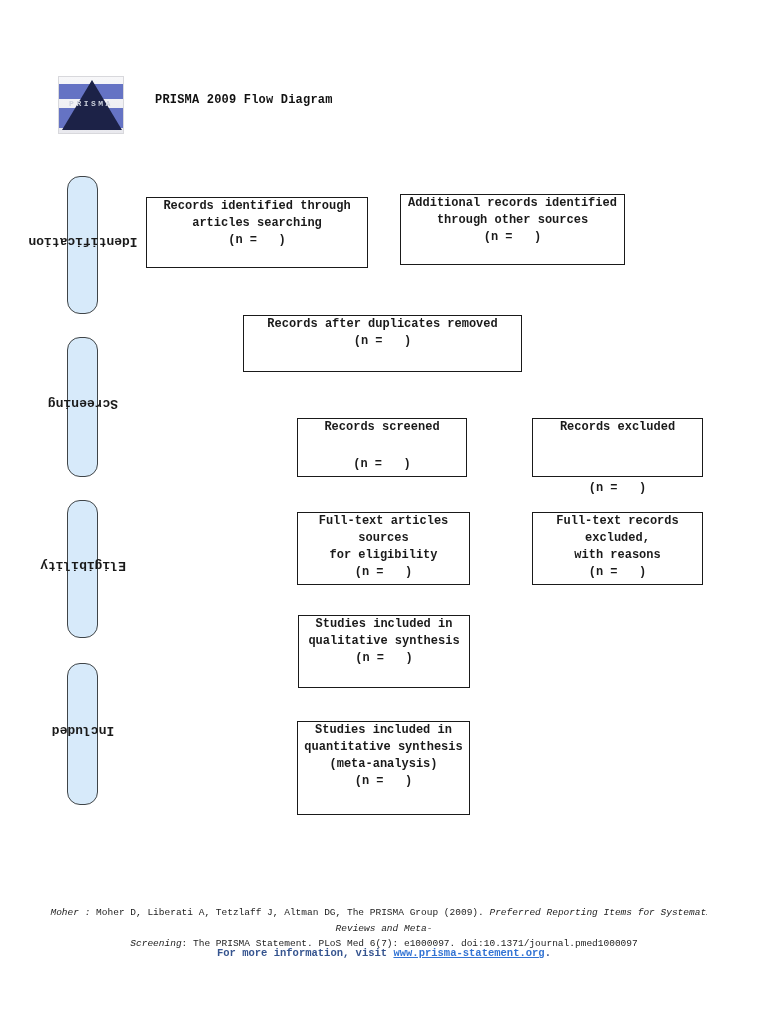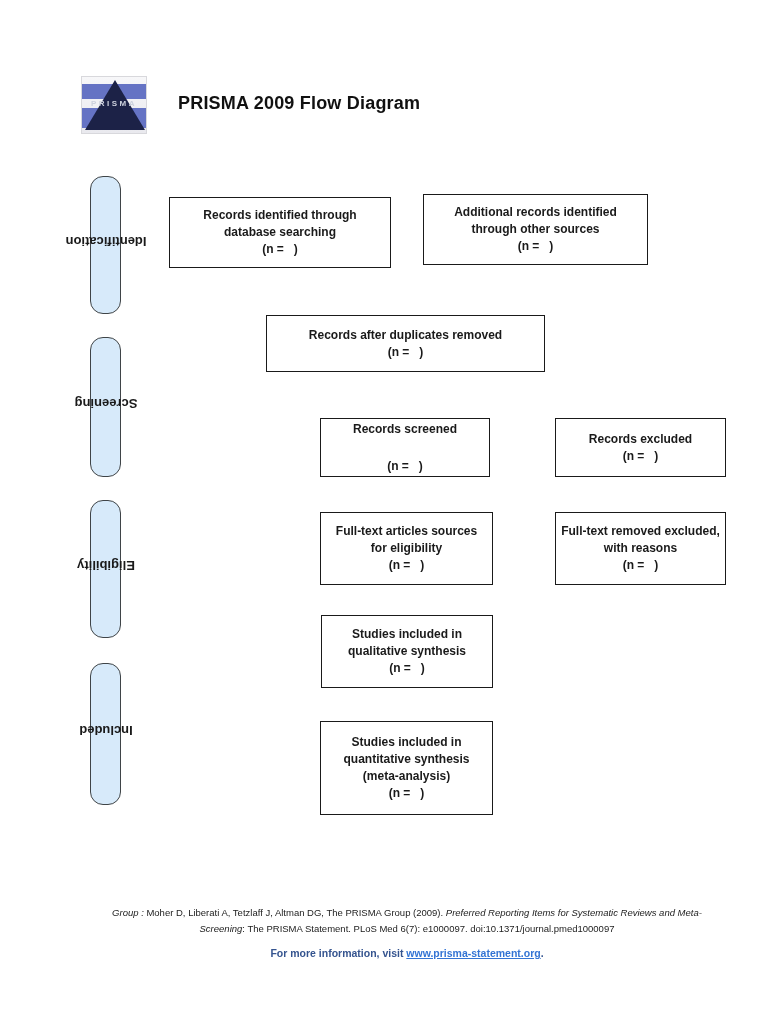--- a/index.html
+++ b/index.html
@@ -1,56 +1,56 @@
 <!DOCTYPE html>
 <html><head>
 <meta charset="utf-8">
 <style>
   * { margin:0; padding:0; box-sizing:border-box; }
   html,body { background:#ffffff; }
   .page {
     position:relative; width:707px; height:1024px; background:#ffffff;
-    font-family:Liberation Sans, sans-serif; color:#1a1a1a; overflow:hidden;margin-left:23px;
+    font-family:Liberation Mono, monospace; color:#1a1a1a; overflow:hidden;
   }
 
   
   .logo { position:absolute; left:58px; top:76px; width:66px; height:58px;
           background:linear-gradient(#f7f7f9,#e9e9ee); border:1px solid #d8d8dc; overflow:hidden; }
   .logo-bar { position:absolute; left:0; width:100%; background:#6573c4; }
   .logo-bar-top { top:7px; height:15px; }
   .logo-bar-bottom { top:31px; height:20px; }
   .logo-triangle { position:absolute; left:3px; top:3px; width:0; height:0;
                    border-left:30px solid transparent; border-right:30px solid transparent;
                    border-bottom:50px solid #1c2247; }
   .logo-text { position:absolute; left:0; top:22px; width:100%; text-align:center;
                font-size:8px; font-weight:bold; letter-spacing:2.5px; color:#ccd1dd; z-index:3; }
 
-  .page-title { position:absolute; left:155px; top:93px; font-size:18px; font-weight:700;
+  .page-title { position:absolute; left:155px; top:93px; font-size:12px; font-weight:700;
                 letter-spacing:0.2px; color:#111; }
 
   
   .stage-bar { position:absolute; left:67px; width:31px; background:#d7eafa;
                border:1.5px solid #3f4447; border-radius:13px; }
   .stage-identification { top:176px; height:138px; }
   .stage-screening      { top:337px; height:140px; }
   .stage-eligibility    { top:500px; height:138px; }
   .stage-included       { top:663px; height:142px; }
   .stage-label { position:absolute; left:50%; top:47%;
                  transform:translate(-50%,-50%) rotate(180deg);
                  font-weight:700; font-size:13px; white-space:nowrap; color:#1a1a1a; }
 
   
   .box { position:absolute; background:#ffffff; border:1.4px solid #1a1a1a;
-         display:flex; flex-direction:column; align-items:center; justify-content:center;
+         display:flex; flex-direction:column; align-items:center; 
          text-align:center; font-weight:700; font-size:12px; line-height:17px; color:#1a1a1a; }
   .box-1 { left:146px; top:197px; width:222px; height:71px; }
   .box-2 { left:400px; top:194px; width:225px; height:71px; }
   .box-3 { left:243px; top:315px; width:279px; height:57px; }
   .box-4 { left:297px; top:418px; width:170px; height:59px;gap:20px; }
-  .box-5 { left:532px; top:418px; width:171px; height:59px; }
+  .box-5 { left:532px; top:418px; width:171px; height:59px;gap:44px; }
   .box-6 { left:297px; top:512px; width:173px; height:73px; }
   .box-7 { left:532px; top:512px; width:171px; height:73px; }
   .box-8 { left:298px; top:615px; width:172px; height:73px; }
   .box-9 { left:297px; top:721px; width:173px; height:94px; }
 
   
   .citation { position:absolute; left:34px; top:905px; width:700px; text-align:center;
               font-size:9.5px; line-height:15.5px; color:#222; }
   .citation .it { font-style:italic; }
   .info-line { position:absolute; left:0; top:947px; width:768px; text-align:center;
@@ -78,21 +78,21 @@
   </div>
   <div class="stage-bar stage-eligibility">
     <span class="stage-label">Eligibility</span>
   </div>
   <div class="stage-bar stage-included">
     <span class="stage-label">Included</span>
   </div>
 
   <div class="box box-1">
     <div>Records identified through</div>
-    <div>database searching</div>
+    <div>articles searching</div>
     <div>(n =&nbsp;&nbsp;&nbsp;)</div>
   </div>
   <div class="box box-2">
     <div>Additional records identified</div>
     <div>through other sources</div>
     <div>(n =&nbsp;&nbsp;&nbsp;)</div>
   </div>
   <div class="box box-3">
     <div>Records after duplicates removed</div>
     <div>(n =&nbsp;&nbsp;&nbsp;)</div>
@@ -104,38 +104,38 @@
   <div class="box box-5">
     <div>Records excluded</div>
     <div>(n =&nbsp;&nbsp;&nbsp;)</div>
   </div>
   <div class="box box-6">
     <div>Full-text articles sources</div>
     <div>for eligibility</div>
     <div>(n =&nbsp;&nbsp;&nbsp;)</div>
   </div>
   <div class="box box-7">
-    <div>Full-text removed excluded,</div>
+    <div>Full-text records excluded,</div>
     <div>with reasons</div>
     <div>(n =&nbsp;&nbsp;&nbsp;)</div>
   </div>
   <div class="box box-8">
     <div>Studies included in</div>
     <div>qualitative synthesis</div>
     <div>(n =&nbsp;&nbsp;&nbsp;)</div>
   </div>
   <div class="box box-9">
     <div>Studies included in</div>
     <div>quantitative synthesis</div>
     <div>(meta-analysis)</div>
     <div>(n =&nbsp;&nbsp;&nbsp;)</div>
   </div>
 
   <div class="citation">
-    <span class="it">Group :</span><span> Moher D, Liberati A, Tetzlaff J, Altman DG, The PRISMA Group (2009). </span><span class="it">Preferred Reporting Items for Systematic Reviews and Meta-</span><br>
+    <span class="it">Moher :</span><span> Moher D, Liberati A, Tetzlaff J, Altman DG, The PRISMA Group (2009). </span><span class="it">Preferred Reporting Items for Systematic Reviews and Meta-</span><br>
     <span class="it">Screening</span><span>: The PRISMA Statement. PLoS Med 6(7): e1000097. doi:10.1371/journal.pmed1000097</span>
   </div>
 
   <div class="info-line">
     <span>For more information, visit </span><a>www.prisma-statement.org</a><span>.</span>
   </div>
 
 </div>
 
 </body></html>

